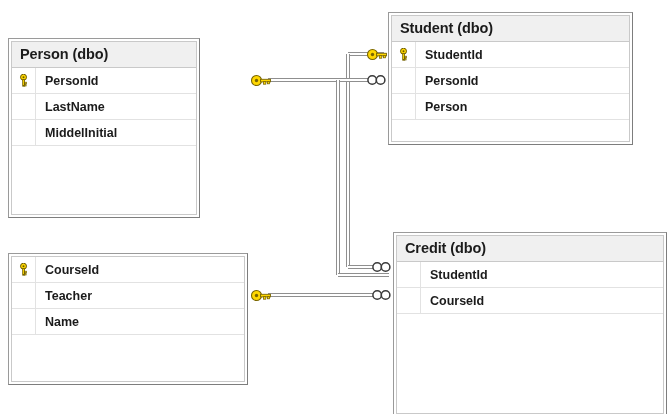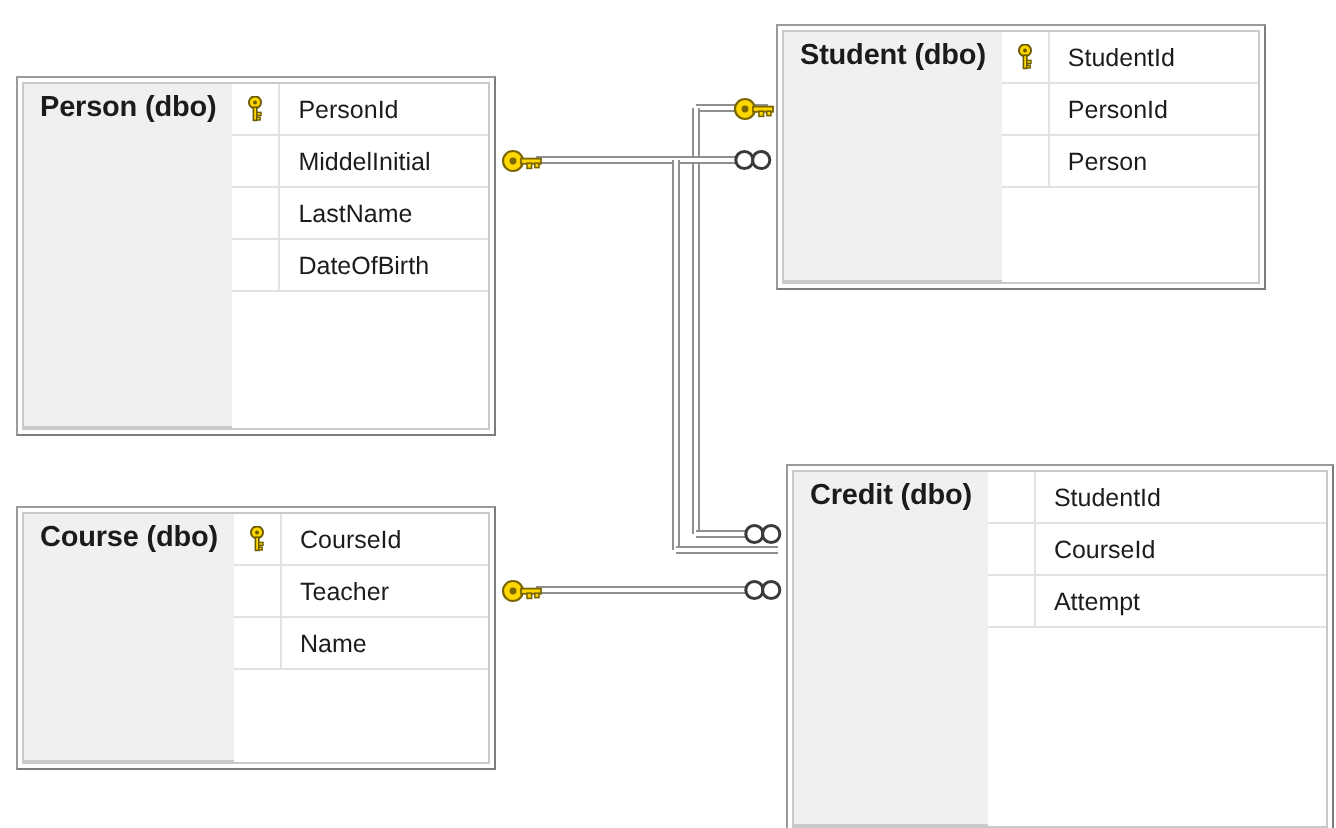--- a/index.html
+++ b/index.html
@@ -21,33 +21,33 @@
     border-right-color:#7d7d7d;
     border-bottom-color:#7d7d7d;
     padding:2px;
     z-index:5;
   }
   .table .inner{
     border:1px solid #c9c9c9;
     box-sizing:border-box;
     width:100%;height:100%;
     background:#ffffff;
-    display:flex;flex-direction:row;
+    display:flex;flex-direction:column;
   }
   .thead{
     background:#f0f0f0;
     border-bottom:1px solid #c9c9c9;
     font-weight:bold;
     font-size:14.5px;
     color:#1b1b1b;
     padding:4px 8px 5px 8px;
     letter-spacing:-0.1px;
     flex:0 0 auto;
   }
-  .tbody{flex:1 1 auto;display:flex;flex-direction:column;}
+  .tbody{flex:1 1 auto;display:flex;flex-direction:column;font-weight:bold;}
   .row{
     height:25px;
     display:flex;
     align-items:center;
     border-bottom:1px solid #e2e2e2;
     flex:0 0 auto;
   }
   .row.blank{border-bottom:none;flex:1 1 auto;min-height:12px;}
   .gutter{
     width:23px;
@@ -80,47 +80,43 @@
       linear-gradient(to right,#8f8f8f 0,#8f8f8f 1px,#ffffff 1px,#ffffff 3px,#8f8f8f 3px,#8f8f8f 4px);
   }
   .endpoint{position:absolute;z-index:6;}
   .many-glyph{display:block;}
   .key-glyph{display:block;}
 </style>
 </head>
 <body>
 
 <div id="canvas">
-    <div class="table" style="left: 8px; top: 38px; width: 240px; height: 180px;">
+    <div class="table" style="left: 8px; top: 38px; width: 192px; height: 180px;">
       <div class="inner">
         <div class="thead">Person (dbo)</div>
         <div class="tbody">
           <div class="row">
             <span class="gutter">
               <svg class="pk-key" viewBox="0 0 11 13">
                 <circle cx="5.5" cy="3.2" r="3" fill="#ffd700" stroke="#6b5a00" stroke-width="1"></circle>
                 <circle cx="5.5" cy="3.2" r="1" fill="#6b5a00"></circle>
                 <rect x="4.7" y="5.6" width="1.7" height="6.6" fill="#ffd700" stroke="#6b5a00" stroke-width="0.8"></rect>
                 <rect x="6.4" y="8.2" width="2.1" height="1.5" fill="#ffd700" stroke="#6b5a00" stroke-width="0.7"></rect>
                 <rect x="6.4" y="10.6" width="1.7" height="1.4" fill="#ffd700" stroke="#6b5a00" stroke-width="0.7"></rect>
               </svg>
             </span>
             <span class="cname">PersonId</span>
           </div>
           <div class="row">
             <span class="gutter"></span>
+            <span class="cname">LastName</span>
+          </div>
+          <div class="row">
+            <span class="gutter"></span>
             <span class="cname">MiddelInitial</span>
-          </div>
-          <div class="row">
-            <span class="gutter"></span>
-            <span class="cname">LastName</span>
-          </div>
-          <div class="row">
-            <span class="gutter"></span>
-            <span class="cname">DateOfBirth</span>
           </div>
           <div class="row blank">
             <span class="gutter"></span>
             <span class="cname"></span>
           </div>
         </div>
       </div>
     </div>
     <div class="table" style="left: 388px; top: 12px; width: 245px; height: 133px;">
       <div class="inner">
@@ -148,21 +144,20 @@
           </div>
           <div class="row blank">
             <span class="gutter"></span>
             <span class="cname"></span>
           </div>
         </div>
       </div>
     </div>
     <div class="table" style="left: 8px; top: 253px; width: 240px; height: 132px;">
       <div class="inner">
-        <div class="thead">Course (dbo)</div>
         <div class="tbody">
           <div class="row">
             <span class="gutter">
               <svg class="pk-key" viewBox="0 0 11 13">
                 <circle cx="5.5" cy="3.2" r="3" fill="#ffd700" stroke="#6b5a00" stroke-width="1"></circle>
                 <circle cx="5.5" cy="3.2" r="1" fill="#6b5a00"></circle>
                 <rect x="4.7" y="5.6" width="1.7" height="6.6" fill="#ffd700" stroke="#6b5a00" stroke-width="0.8"></rect>
                 <rect x="6.4" y="8.2" width="2.1" height="1.5" fill="#ffd700" stroke="#6b5a00" stroke-width="0.7"></rect>
                 <rect x="6.4" y="10.6" width="1.7" height="1.4" fill="#ffd700" stroke="#6b5a00" stroke-width="0.7"></rect>
               </svg>
@@ -189,24 +184,20 @@
         <div class="thead">Credit (dbo)</div>
         <div class="tbody">
           <div class="row">
             <span class="gutter"></span>
             <span class="cname">StudentId</span>
           </div>
           <div class="row">
             <span class="gutter"></span>
             <span class="cname">CourseId</span>
           </div>
-          <div class="row">
-            <span class="gutter"></span>
-            <span class="cname">Attempt</span>
-          </div>
           <div class="row blank">
             <span class="gutter"></span>
             <span class="cname"></span>
           </div>
           <div class="row blank">
             <span class="gutter"></span>
             <span class="cname"></span>
           </div>
         </div>
       </div>

